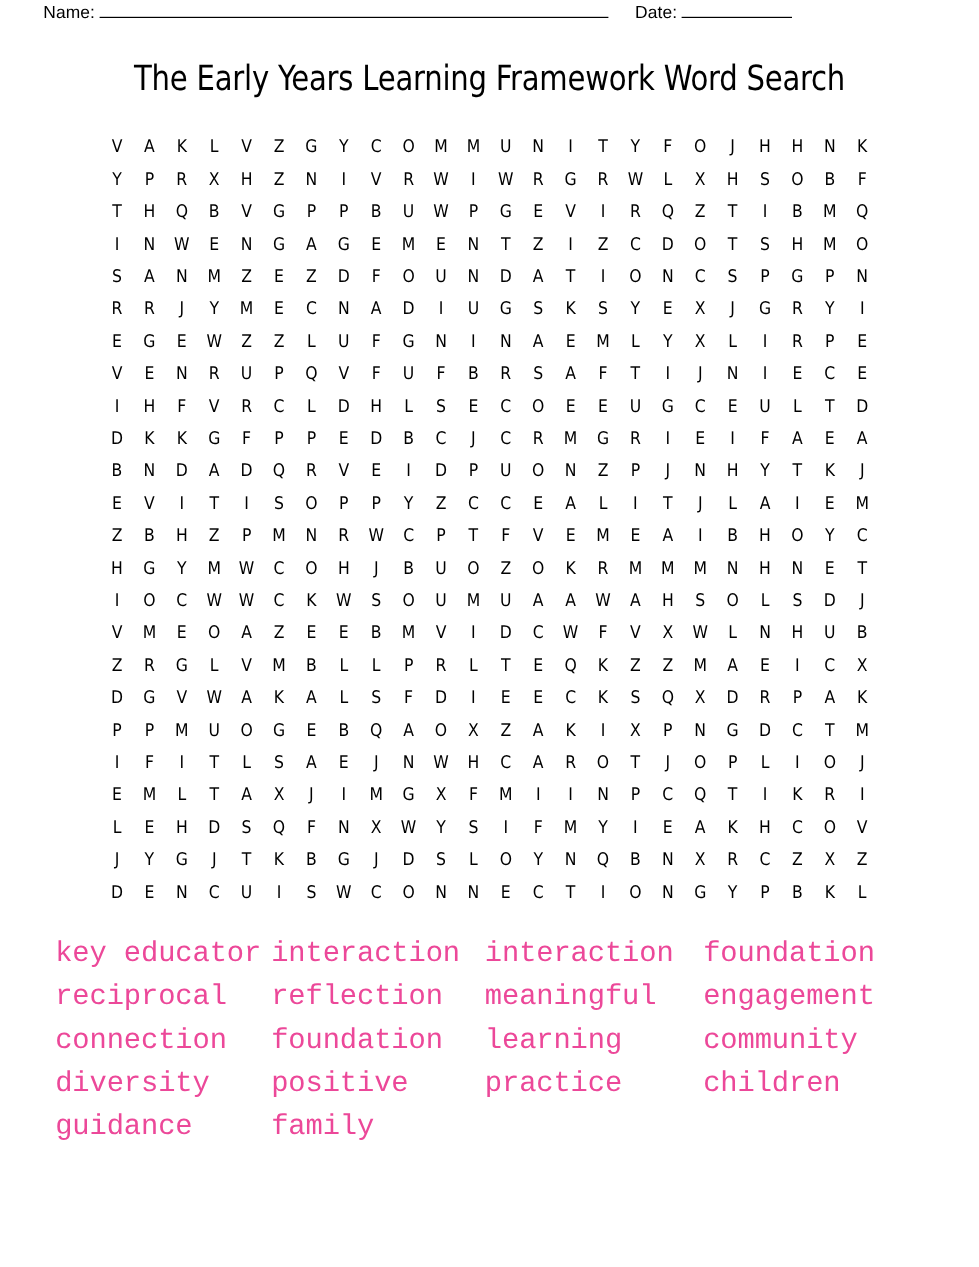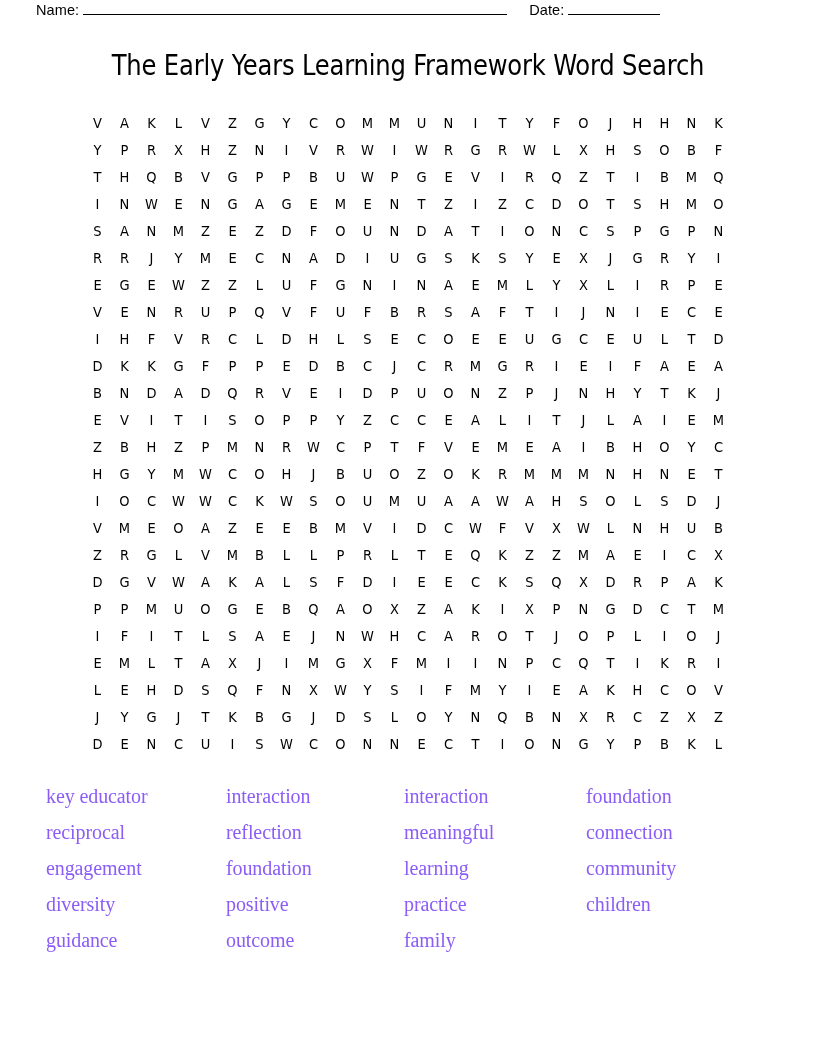--- a/index.html
+++ b/index.html
@@ -89,23 +89,23 @@
 
   
   .wordlist {
     position: absolute;
     top: 778px;
     left: 46px;
     width: 724px;
     display: grid;
     grid-template-columns: 180px 178px 182px 184px;
     grid-auto-rows: 36px;
-    font-family: Liberation Serif, serif;
-    font-size: 20px;
-    color: #8b5cf6;
+    font-family: Liberation Mono, monospace;
+    font-size: 24px;
+    color: #ec4899;
   }
   .word {
     display: flex;
     align-items: center;
     line-height: 1;
     white-space: nowrap;
     letter-spacing: -0.1px;
   }
 </style>
 </head>
@@ -703,25 +703,24 @@
 </div>
 
 <div class="wordlist" id="wordlist">
     <div class="word">key educator</div>
     <div class="word">interaction</div>
     <div class="word">interaction</div>
     <div class="word">foundation</div>
     <div class="word">reciprocal</div>
     <div class="word">reflection</div>
     <div class="word">meaningful</div>
+    <div class="word">engagement</div>
     <div class="word">connection</div>
-    <div class="word">engagement</div>
     <div class="word">foundation</div>
     <div class="word">learning</div>
     <div class="word">community</div>
     <div class="word">diversity</div>
     <div class="word">positive</div>
     <div class="word">practice</div>
     <div class="word">children</div>
     <div class="word">guidance</div>
-    <div class="word">outcome</div>
     <div class="word">family</div>
   </div>
 
 </body></html>

